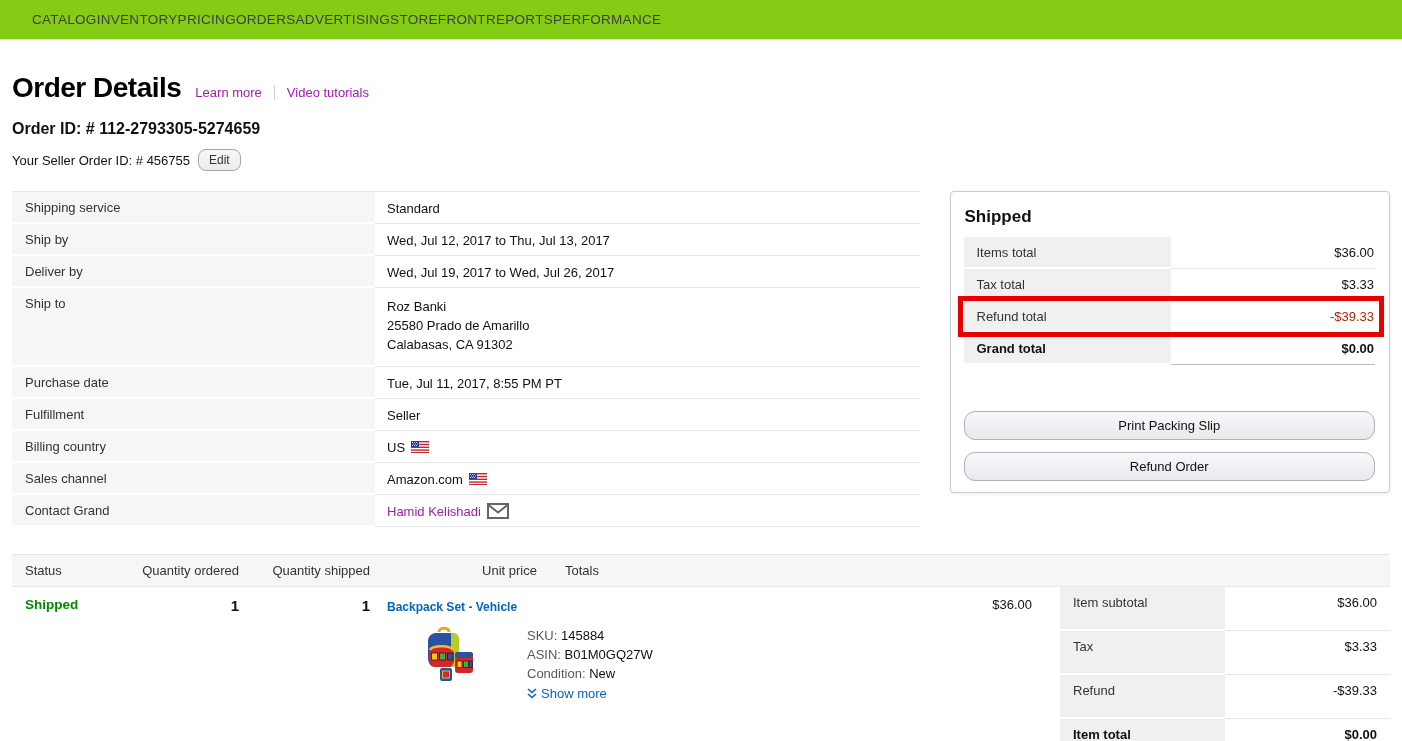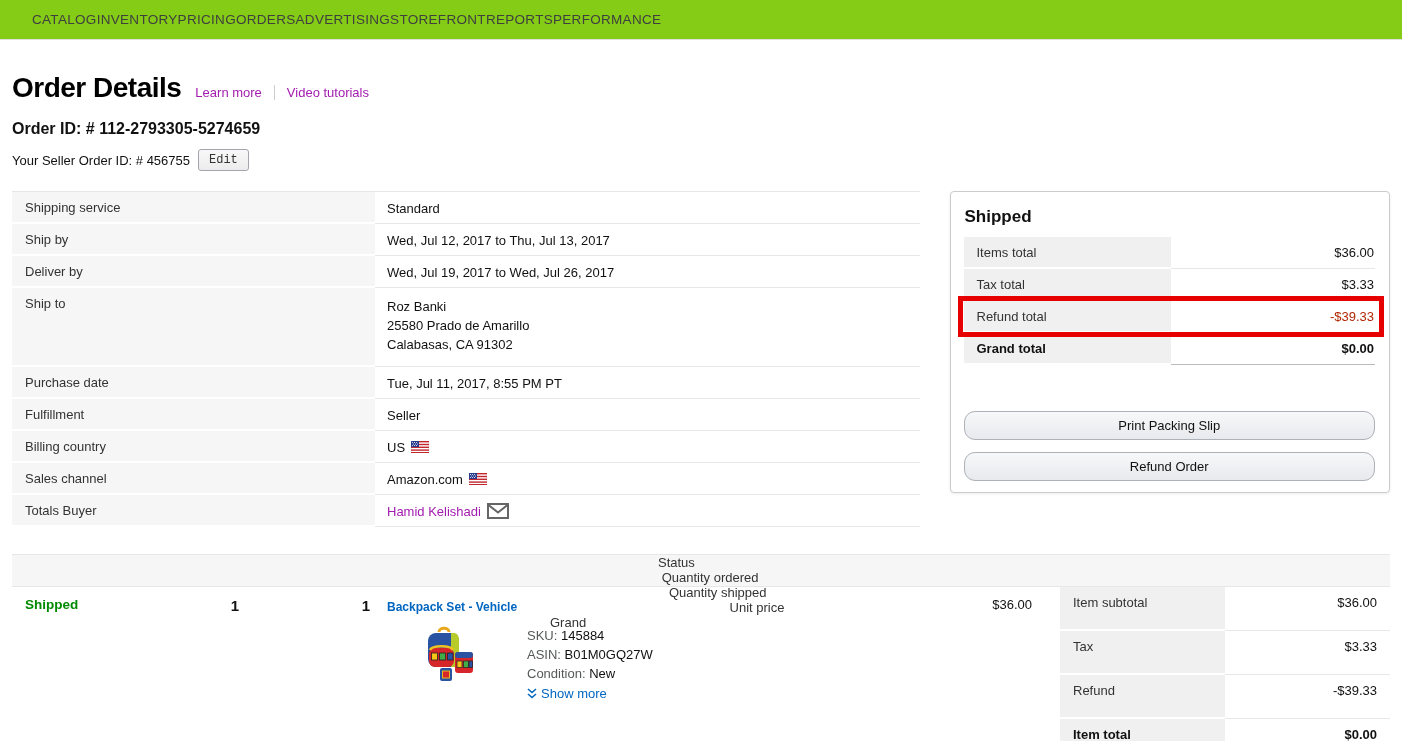--- a/index.html
+++ b/index.html
@@ -13,21 +13,21 @@
 
   
   .title-row { margin-top:32px; display:flex; align-items:baseline; }
   .page-title { font-size:28px; font-weight:bold; color:#000; letter-spacing:-0.5px; }
   .title-links { display:flex; align-items:center; margin-left:14px; gap:12px; }
   .blue-link { color:#a21caf; font-size:13px; text-decoration:none; cursor:pointer; }
   .vsep { width:1px; height:15px; background:#ccc; }
 
   .order-id { margin-top:16px; font-size:16px; font-weight:bold; color:#111; }
   .seller-row { margin-top:11px; font-size:13px; color:#111; display:flex; align-items:center; }
-  .edit-btn { margin-left:8px; font-size:12px; color:#333; padding:3px 10px; border:1px solid #a2a6ac; border-radius:3px; background:linear-gradient(#f8f8f8,#ececec); cursor:pointer; font-family:Liberation Mono, monospace; }
+  .edit-btn { margin-left:8px; font-size:12px; color:#333; padding:3px 10px; border:1px solid #a2a6ac; border-radius:8px; background:linear-gradient(#f8f8f8,#ececec); cursor:pointer; font-family:Liberation Sans, sans-serif; }
 
   
   .content-row { margin-top:20px; display:flex; align-items:flex-start; }
 
   
   .details-table { width:913px; border-top:1px solid #e7e7e7; }
   .d-row { display:flex; }
   .d-label { width:363px; background:#f6f6f6; border-bottom:2px solid #fff; padding:8px 12px 7px 13px; font-size:13px; color:#333; }
   .d-value { flex:1; border-bottom:1px solid #e7e7e7; padding:8px 12px 7px 12px; font-size:13px; color:#111; display:flex; align-items:center; gap:6px; }
   .d-row.multiline .d-value { display:block; line-height:19px; padding-top:9px; padding-bottom:12px; }
@@ -43,21 +43,21 @@
   .s-row.bold .s-label { border-bottom:2px solid #fff; }
   .neg-red { color:#B12704; }
   .red-box { position:absolute; left:-6px; right:-9px; top:-5px; bottom:-4px; border:5px solid #e60000; pointer-events:none; z-index:5; }
 
   .btn-stack { margin-top:46px; }
   .panel-btn { display:block; width:100%; height:29px; margin-bottom:12px; border:1px solid #adb1b8; border-radius:11px; background:linear-gradient(#f7f8fa,#e7e9ec); font-size:13px; color:#111; cursor:pointer; font-family:inherit; }
   .panel-btn:last-child { margin-bottom:0; }
 
   
   .items-section { margin-top:27px; }
-  .items-header { display:flex; background:#f6f6f6; border-top:1px solid #e7e7e7; border-bottom:1px solid #e7e7e7; height:33px; align-items:center; font-size:13px; color:#333;flex-direction:column; }
+  .items-header { display:flex; background:#f6f6f6; border-top:1px solid #e7e7e7; border-bottom:1px solid #e7e7e7; height:33px; align-items:center; font-size:13px; color:#333; }
   .c1 { width:112px; padding-left:13px; }
   .c2 { width:115px; text-align:right; }
   .c3 { width:131px; text-align:right; }
   .c4 { flex:1; padding-left:17px; }
   .c5 { width:167px; text-align:right; }
   .c6 { width:358px; padding-left:28px; }
 
   .items-row { display:flex; align-items:flex-start; }
   .items-row .cell { padding-top:10px; }
   .status-shipped { color:#008a00; font-weight:bold; font-size:13.5px; }
@@ -203,21 +203,21 @@
                 <circle cx="6.5" cy="3" r=".5"></circle>
               <circle cx="1.5" cy="4.5" r=".5"></circle>
                 <circle cx="3.5" cy="4.5" r=".5"></circle>
                 <circle cx="5.5" cy="4.5" r=".5"></circle>
             </g>
           </svg>
         </div>
       </div>
 
       <div class="d-row">
-        <div class="d-label">Totals Buyer</div>
+        <div class="d-label">Contact Grand</div>
         <div class="d-value">
           <a class="blue-link">Hamid Kelishadi</a>
           <svg class="mail-icon" width="22" height="16" viewBox="0 0 22 16">
             <rect x="1" y="1" width="20" height="14" fill="#fff" stroke="#666" stroke-width="2"></rect>
             <path d="M1.5,2 L11,9.5 L20.5,2" fill="none" stroke="#666" stroke-width="2"></path>
           </svg>
         </div>
       </div>
 
     </div>
@@ -254,21 +254,21 @@
 
   </div>
 
   <div class="items-section">
 
     <div class="items-header">
       <div class="c1">Status</div>
       <div class="c2">Quantity ordered</div>
       <div class="c3">Quantity shipped</div>
       <div class="c5">Unit price</div>
-      <div class="c6">Grand</div>
+      <div class="c6">Totals</div>
     </div>
 
     <div class="items-row">
       <div class="c1 cell status-shipped">Shipped</div>
       <div class="c2 cell qty">1</div>
       <div class="c3 cell qty">1</div>
 
       <div class="c4 cell">
         <a class="product-title">Backpack Set - Vehicle</a>
         <div class="product-body">

